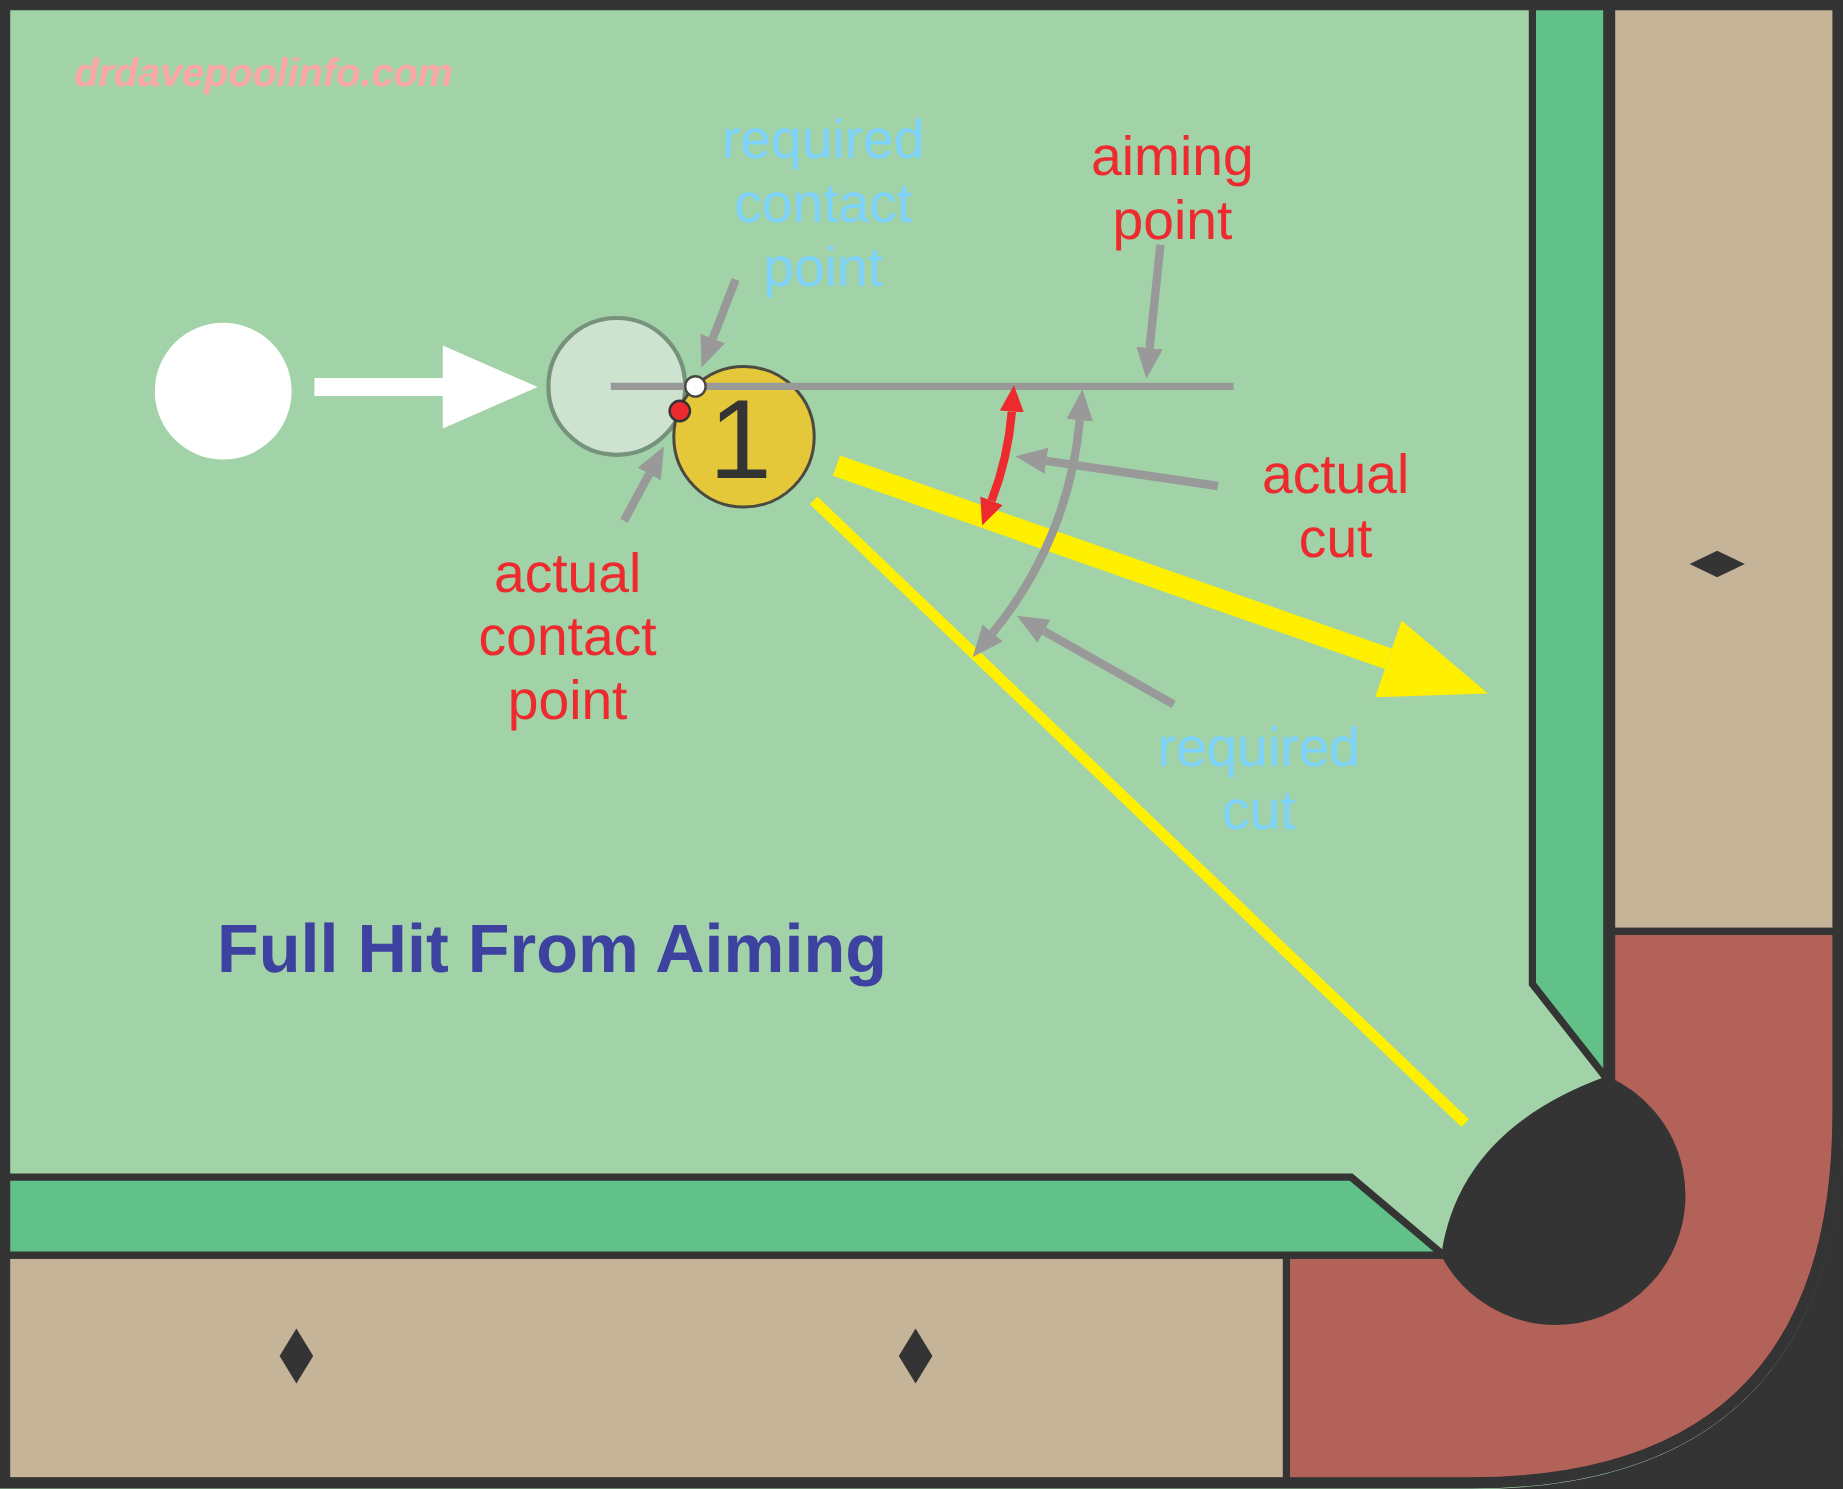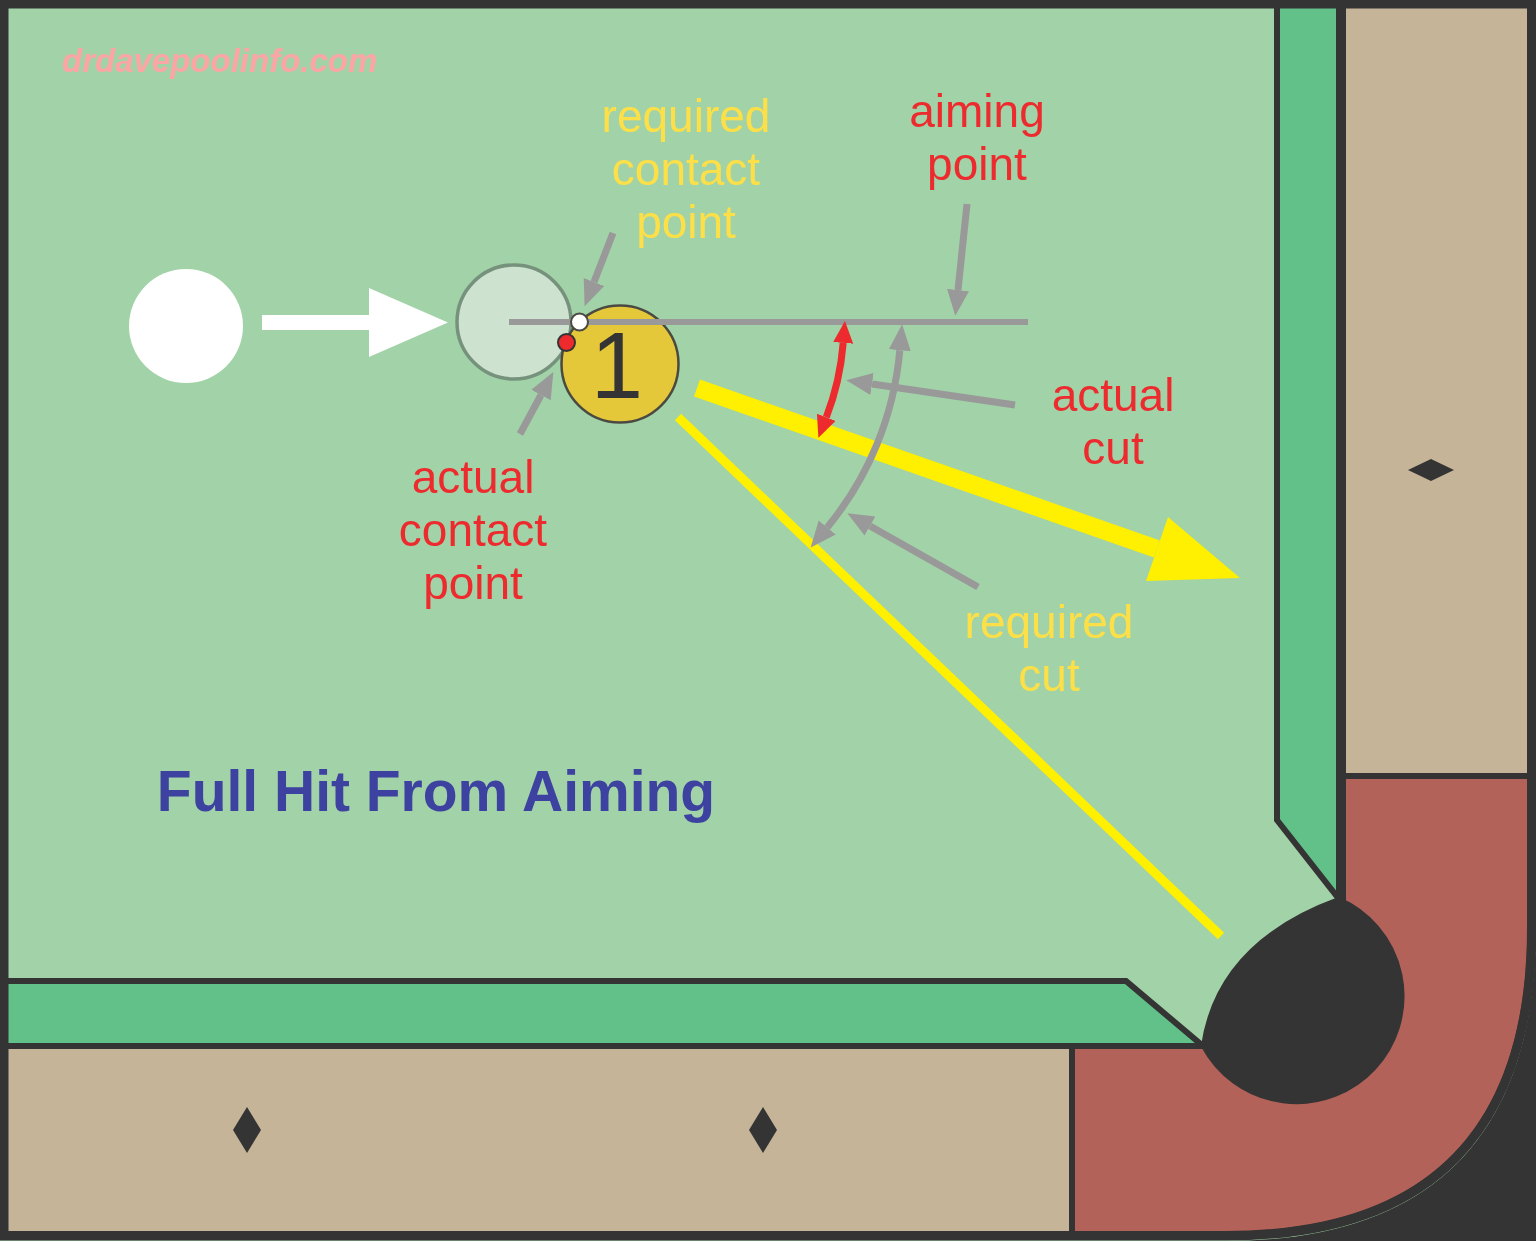--- a/index.html
+++ b/index.html
@@ -8,29 +8,29 @@
     background:#343434;font-family:"Liberation Sans",sans-serif;
     -webkit-font-smoothing:antialiased;
   }
   .stage svg{position:absolute;left:0;top:0;}
   .lbl{
     position:absolute;transform:translateX(-50%);
     text-align:center;font-size:46px;line-height:53px;
     pointer-events:none;white-space:nowrap;
   }
   .lbl span{display:block;}
-  .lbl-black{color:#fde047;}
+  .lbl-black{color:#7dd3fc;}
   .lbl-red{color:#ed2a2d;}
   .watermark{
     position:absolute;left:62px;top:42px;
     font-size:33px;font-weight:bold;font-style:italic;color:#fca5a5;
     pointer-events:none;white-space:nowrap;
   }
   .title{
-    position:absolute;left:436px;top:753px;transform:translateX(-50%);
+    position:absolute;left:460px;top:753px;transform:translateX(-50%);
     text-align:center;font-size:57px;line-height:76px;font-weight:bold;
     color:#3d42a0;pointer-events:none;white-space:nowrap;
   }
   .title span{display:block;}
 </style>
 </head>
 <body>
 
 <div class="stage">
 
@@ -93,21 +93,21 @@
   </svg>
 
   <div class="watermark">drdavepoolinfo.com</div>
 
   <div class="lbl lbl-black" style="left:686px;top:90px;">
     <span>required</span>
     <span>contact</span>
     <span>point</span>
   </div>
 
-  <div class="lbl lbl-red" style="left:977px;top:85px;">
+  <div class="lbl lbl-red" style="left:977px;top:104px;">
     <span>aiming</span>
     <span>point</span>
   </div>
 
   <div class="lbl lbl-red" style="left:1113px;top:369px;">
     <span>actual</span>
     <span>cut</span>
   </div>
 
   <div class="lbl lbl-red" style="left:473px;top:451px;">

